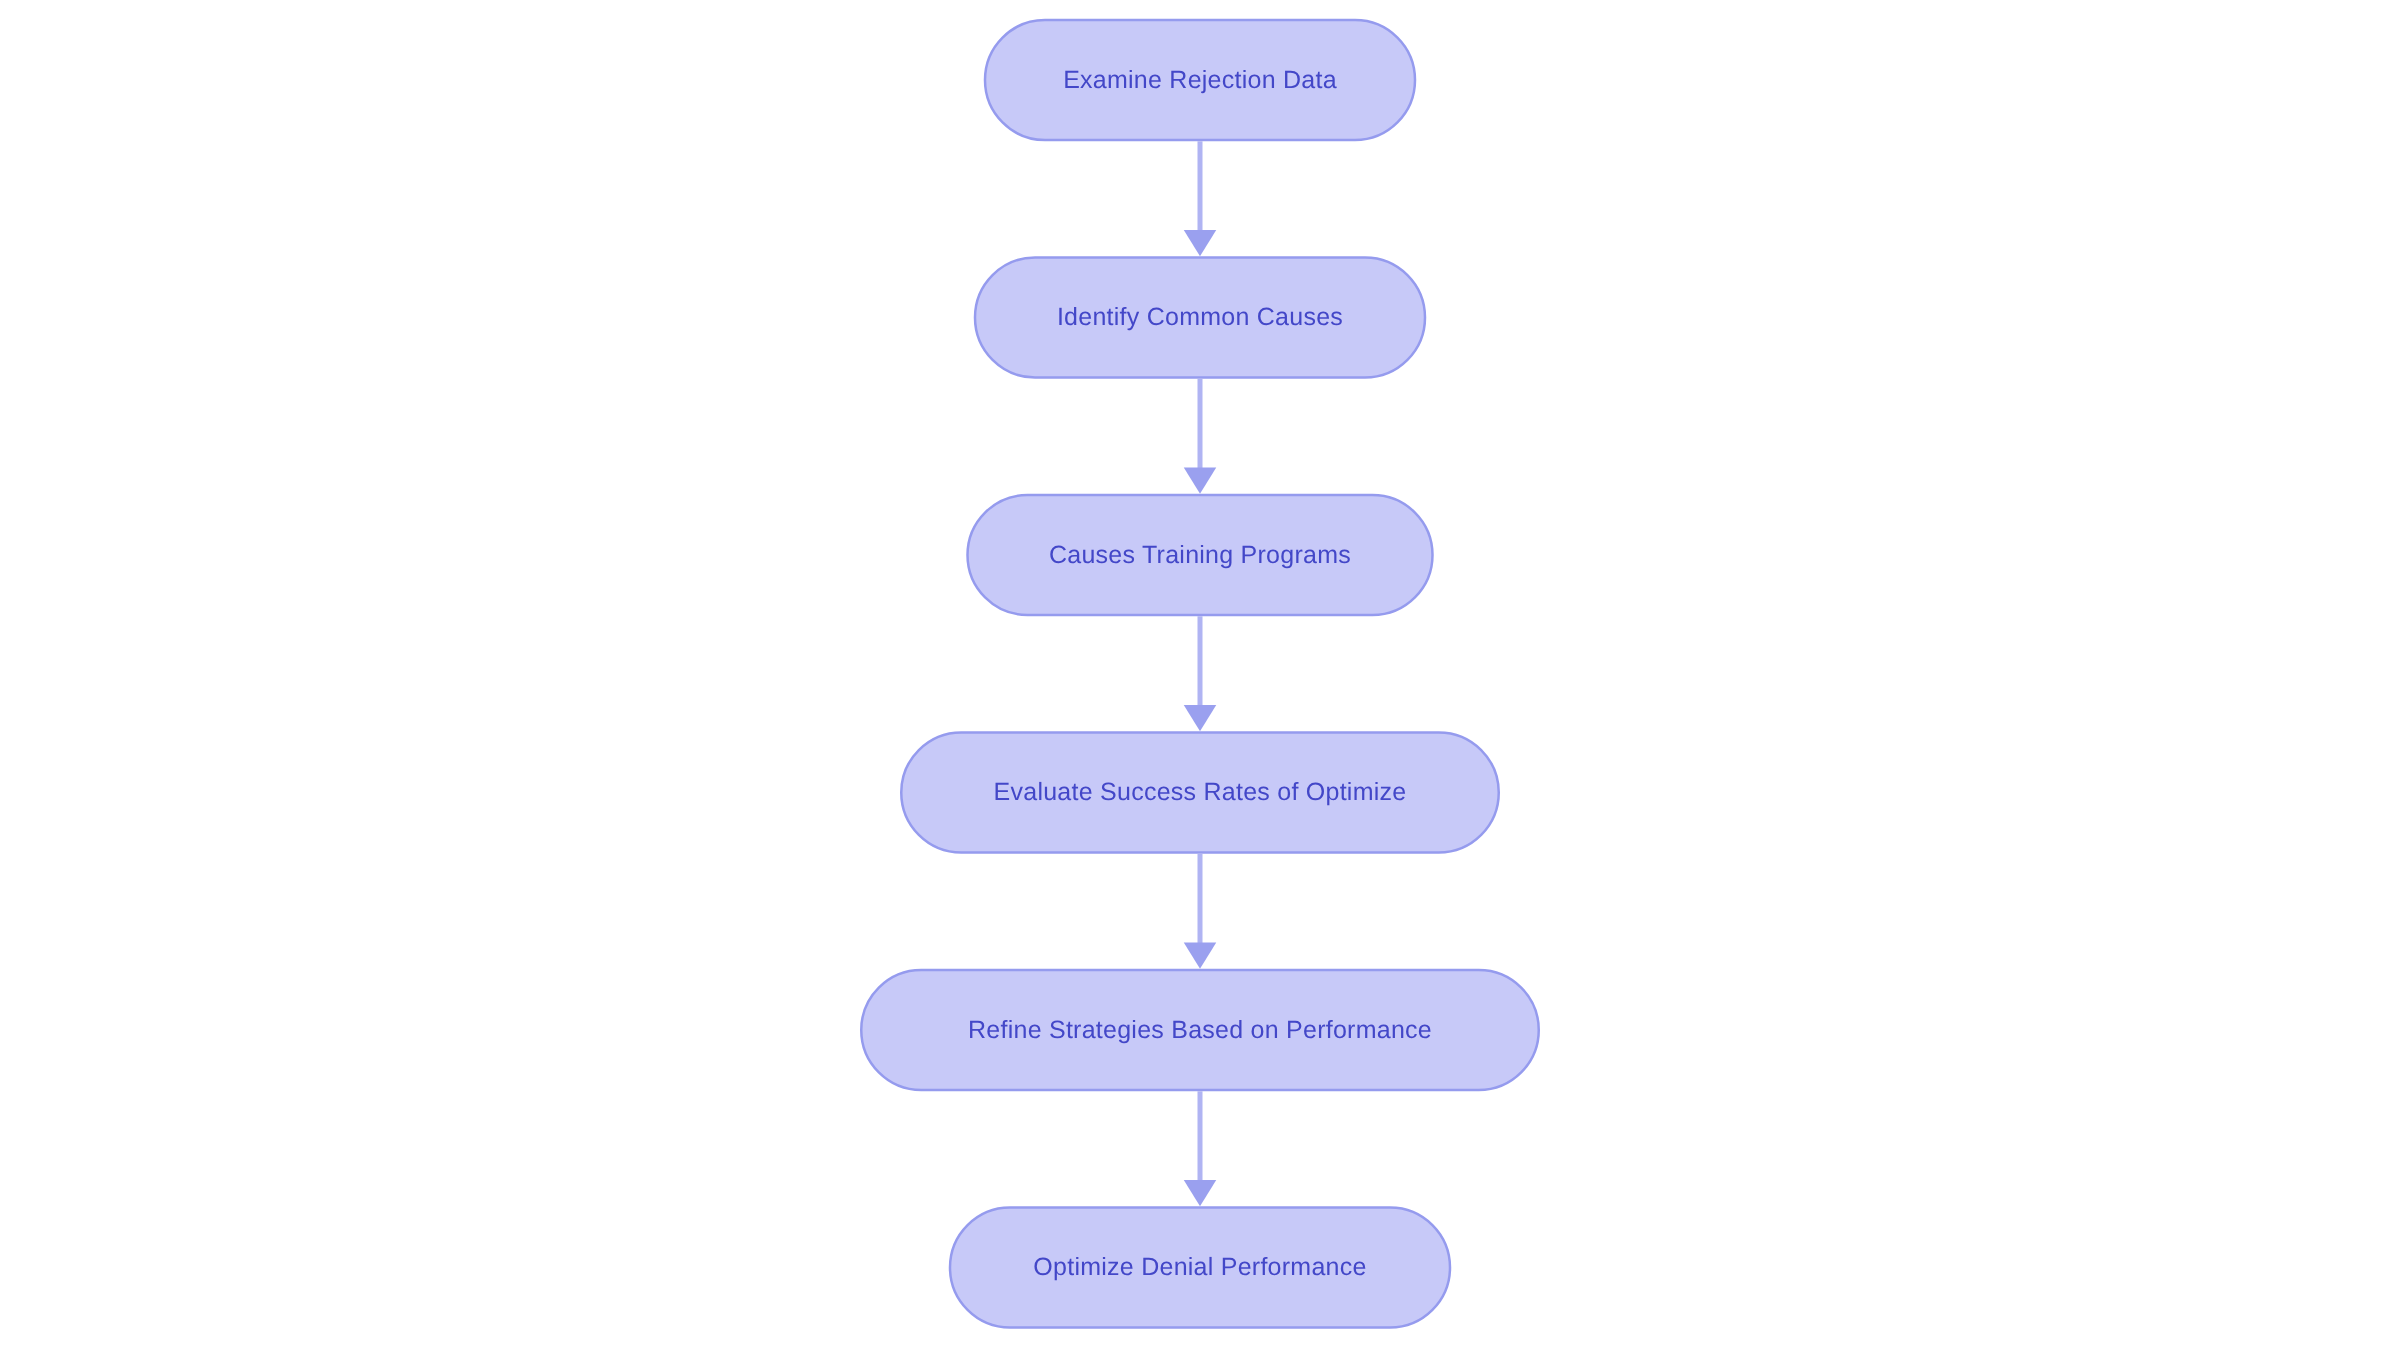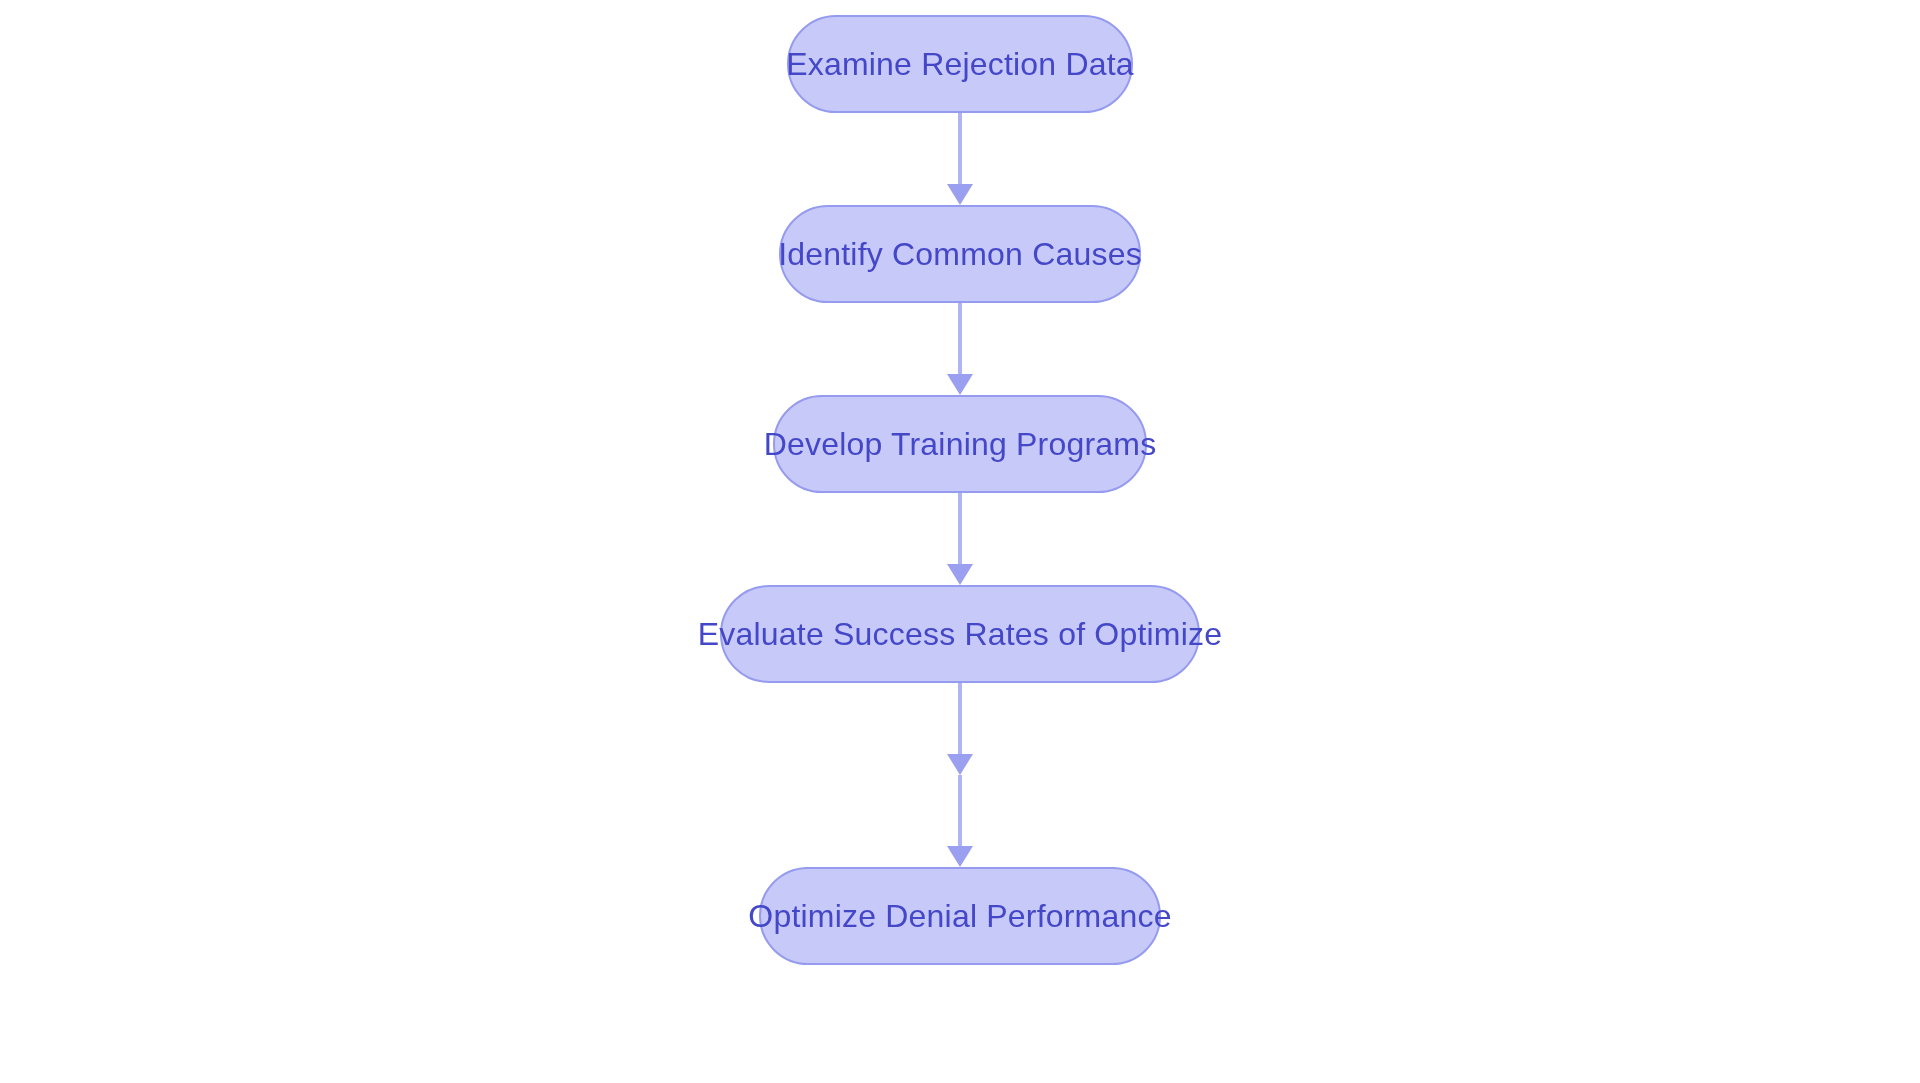--- a/index.html
+++ b/index.html
@@ -29,21 +29,21 @@
     border-radius: 49px;
     background: var(--node-fill, #c7c9f8);
     border: 2px solid var(--node-border, #959bee);
     box-sizing: border-box;
     display: flex;
     align-items: center;
     justify-content: center;
     flex: 0 0 auto;
   }
   .node-label {
-    font-size: 32px;
+    font-size: 20px;
     line-height: 1;
     color: var(--node-text, #4347c8);
     white-space: nowrap;
     letter-spacing: 0.2px;
   }
   .arrow {
     position: relative;
     width: 26px;
     height: 92px;
     flex: 0 0 auto;
@@ -82,33 +82,36 @@
         <div class="arrow-head"></div>
       </div>
       <div class="node" style="width: 362px;">
         <span class="node-label">Identify Common Causes</span>
       </div>
       <div class="arrow">
         <div class="arrow-line"></div>
         <div class="arrow-head"></div>
       </div>
       <div class="node" style="width: 374px;">
-        <span class="node-label">Develop Training Programs</span>
+        <span class="node-label">Causes Training Programs</span>
       </div>
       <div class="arrow">
         <div class="arrow-line"></div>
         <div class="arrow-head"></div>
       </div>
       <div class="node" style="width: 480px;">
         <span class="node-label">Evaluate Success Rates of Optimize</span>
       </div>
       <div class="arrow">
         <div class="arrow-line"></div>
         <div class="arrow-head"></div>
       </div>
+      <div class="node" style="width: 544px;">
+        <span class="node-label">Refine Strategies Based on Performance</span>
+      </div>
       <div class="arrow">
         <div class="arrow-line"></div>
         <div class="arrow-head"></div>
       </div>
       <div class="node" style="width: 402px;">
         <span class="node-label">Optimize Denial Performance</span>
       </div>
     </div>
 </div>
 

